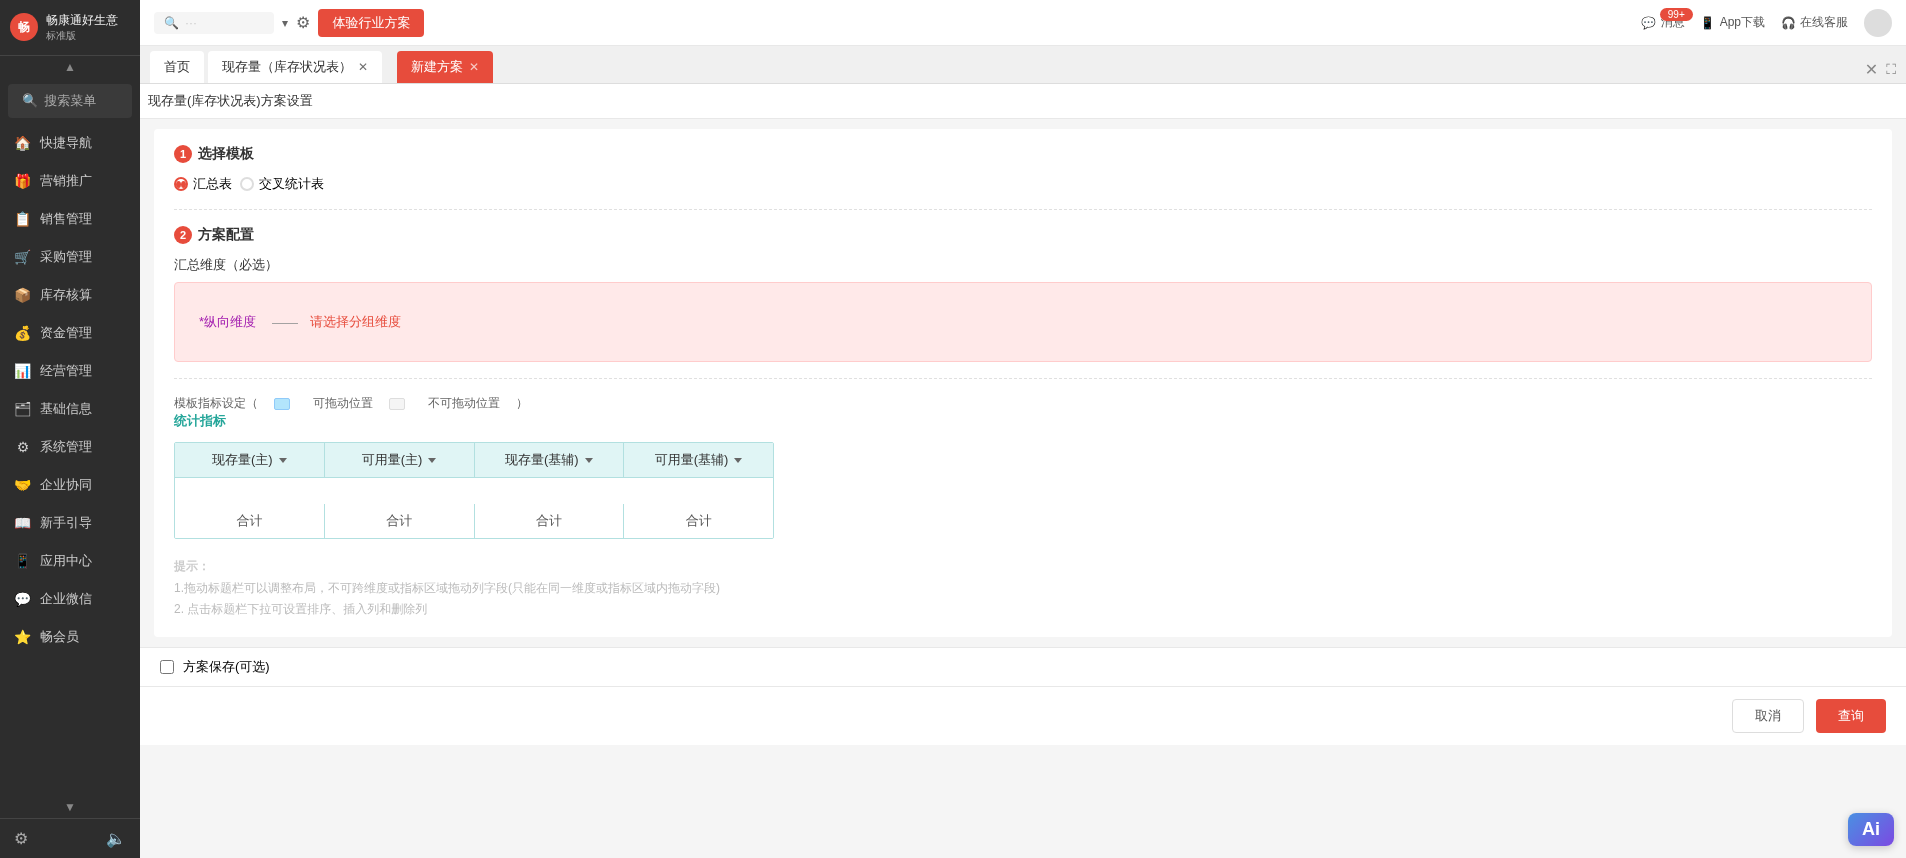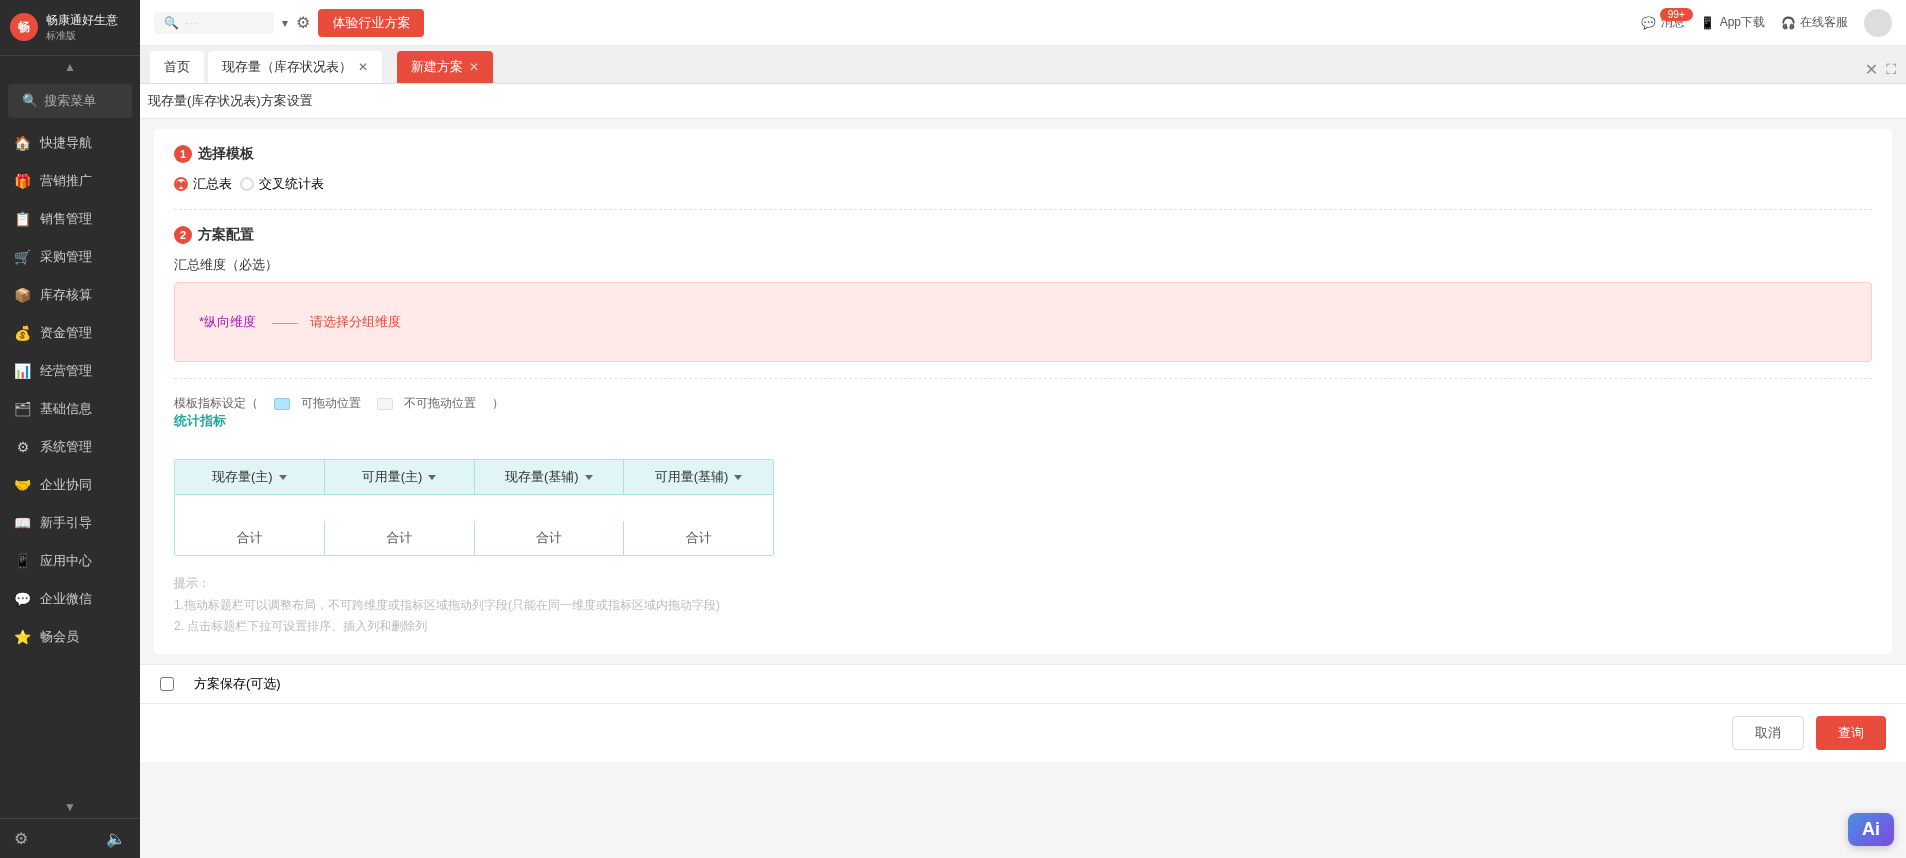--- a/index.html
+++ b/index.html
@@ -165,30 +165,30 @@
       min-height: 80px;
       display: flex; align-items: center;
     }
     .dim-required { color: #a21caf; font-size: 13px; margin-right: 4px; }
     .dim-divider { margin: 0 12px; color: #999; }
     .dim-placeholder { color: #e74c3c; font-size: 13px; }
 
     
     .indicators-section { margin-top: 16px; }
     .movable-legend { display: flex; align-items: center; gap: 16px; font-size: 12px; color: #666; }
-    .legend-item { display: flex; align-items: center; gap: 11px; }
+    .legend-item { display: flex; align-items: center; gap: 23px; }
     .legend-box {
       width: 16px; height: 12px; border-radius: 2px;
     }
     .legend-movable { background: #b3e5fc; border: 1px solid #90caf9; }
     .legend-immovable { background: #f5f5f5; border: 1px solid #ddd; }
 
     
     .stat-table { border: 1px solid #b2e0e0; border-radius: 2px; margin-top: 8px; overflow: hidden; min-width: 600px; display: inline-block; }
-    .stat-table-title { color: #26a69a; font-size: 13px; font-weight: bold; margin-bottom: 21px; }
+    .stat-table-title { color: #26a69a; font-size: 13px; font-weight: bold; margin-bottom: 4px; }
 
     .stat-header-row { display: flex; background: #e0f5f5; }
     .stat-header-cell {
       flex: 1; padding: 8px 12px;
       display: flex; align-items: center; justify-content: center;
       font-size: 13px; color: #333; border-right: 1px solid #b2e0e0;
       gap: 6px; cursor: pointer;
     }
     .stat-header-cell:last-child { border-right: none; }
     .stat-data-row { display: flex; background: #fff; border-top: 1px solid #b2e0e0; }
@@ -205,21 +205,21 @@
 
     
     .tips-area { margin-top: 14px; color: #bbb; font-size: 12px; line-height: 1.8; }
     .tips-title { color: #ccc; font-weight: bold; }
 
     
     .save-area {
       background: #fff;
       padding: 10px 20px;
       border-top: 1px solid #e8e8e8;
-      display: flex; align-items: center; gap: 20px;
+      display: flex; align-items: center; gap: 9px;
     }
 
     
     .action-bar {
       background: #fff;
       padding: 12px 20px;
       border-top: 1px solid #e8e8e8;
       display: flex; justify-content: flex-end; gap: 12px;
     }
     .btn-cancel {

